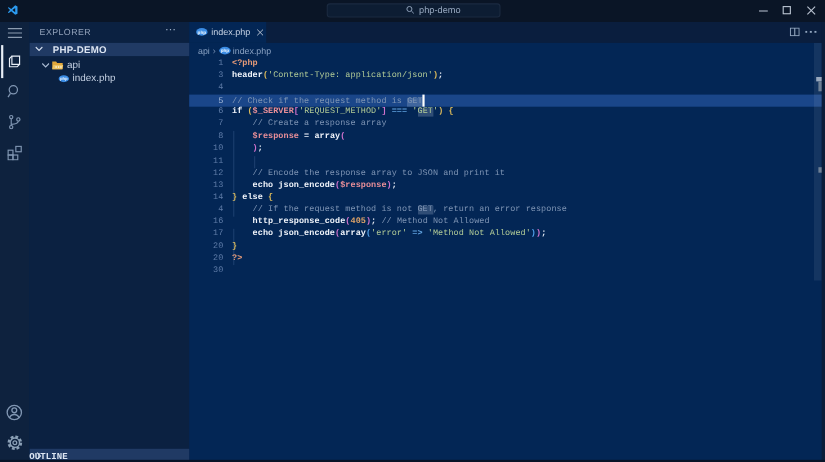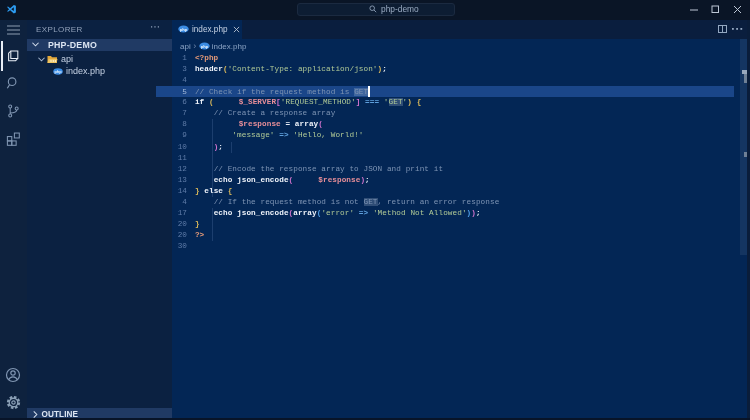--- a/index.html
+++ b/index.html
@@ -12,27 +12,27 @@
   
   #activitybar{left:0;top:19.5px;width:26.5px;height:400.5px;background:#0e223e;}
   .aicon{position:absolute;left:0;width:26.5px;height:26px;display:flex;align-items:center;justify-content:center;color:#8096b2;}
   
   #sidebar{left:26.5px;top:19.5px;width:145.5px;height:400.5px;background:#0b2141;}
   .secrow{position:absolute;left:26.5px;width:145.5px;background:#203a64;color:#dce5f2;font-weight:bold;}
   
   #tabstrip{left:172px;top:19.5px;width:578px;height:19.8px;background:#0a1e3e;}
   #tab{left:172px;top:19.5px;width:70px;height:19.8px;background:#032655;display:flex;align-items:center;}
   #breadcrumb{left:172px;top:39.3px;width:578px;height:13.6px;color:#8ba3c4;font-size:8px;display:flex;align-items:center;}
-  #code{left:156px;top:52.9px;width:578px;font-family:"Liberation Mono",monospace;font-size:7.7px;letter-spacing:0.07px;font-weight:700;color:#e9eef7;}
+  #code{left:172px;top:52.9px;width:578px;font-family:"Liberation Mono",monospace;font-size:7.7px;letter-spacing:0.07px;font-weight:700;color:#e9eef7;}
   .ln{height:11.08px;line-height:11.08px;white-space:pre;position:relative;}
   .num{display:inline-block;width:31px;padding-right:7.9px;text-align:right;color:#5f7ca8;font-weight:400;box-sizing:content-box;}
   .c{color:#7e94b4;font-weight:400;}
   .s{color:#b2cb97;font-weight:400;}
   .k{color:#f0f4fb;text-align:center;}
-  .v{color:#e98f99;margin-left:25px;}
+  .v{color:#e98f99;}
   .n{color:#e0a468;}
   .b1{color:#dcba5a;}
   .b2{color:#cf72cc;}
   .b3{color:#4f9fe8;}
   .op{color:#5fa0dd;}
   .ph{color:#e59a78;}
   .hl{background:#1a4689;}
   .box{background:rgba(190,205,225,0.24);}
   .guide{position:absolute;width:1px;background:rgba(120,150,200,0.22);}
 </style>
@@ -136,21 +136,21 @@
 <svg class="abs" style="left:53px;top:68px" width="10" height="7" viewBox="0 0 12 8">
     <ellipse cx="6" cy="4" rx="5.7" ry="3.8" fill="#3b8ce4"></ellipse>
     <text x="6" y="5.8" font-size="4.6" font-weight="bold" fill="#eaf3fc" text-anchor="middle" font-family="Liberation Sans">php</text>
   </svg>
 <div class="abs" style="left:66px;top:66.3px;color:#c6d2e4;font-size:9px;">index.php</div>
 
 <div class="secrow" style="top:407.5px;height:12.5px;font-size:8.8px;line-height:12.5px;">
   <svg style="position:absolute;left:6px;top:3.5px" width="5" height="7" viewBox="0 0 5 8">
       <path d="M0.5 0.5 L4 4 L0.5 7.5" fill="none" stroke="#d5dfee" stroke-width="1.2"></path>
     </svg>
-  <span style="margin-left:15px;letter-spacing:0.1px;font-size:8.2px;">OUTLINE</span>
+  <span style="letter-spacing:0.1px;font-size:8.2px;font-family:Liberation Mono, monospace;">OUTLINE</span>
 </div>
 
 <div id="tabstrip" class="abs"></div>
 <div id="tab" class="abs">
   <svg style="margin-left:6px;" width="11" height="8" viewBox="0 0 12 8">
       <ellipse cx="6" cy="4" rx="5.7" ry="3.8" fill="#3b8ce4"></ellipse>
       <text x="6" y="5.8" font-size="4.6" font-weight="bold" fill="#eaf3fc" text-anchor="middle" font-family="Liberation Sans">php</text>
     </svg>
   <span style="color:#c6d2e4;font-size:8.2px;margin-left:3px;">index.php</span>
   <svg style="margin-left:5px;" width="7" height="7" viewBox="0 0 8 8">
@@ -178,27 +178,27 @@
   </div>
 
 <div id="code" class="abs">
 <div class="ln"><span class="num">1</span><span class="ph">&lt;?php</span></div>
 <div class="ln"><span class="num">3</span><span class="k">header</span><span class="b1">(</span><span class="s">'Content-Type: application/json'</span><span class="b1">)</span>;</div>
 <div class="ln"><span class="num">4</span></div>
 <div class="ln hl"><span class="num" style="color:#a8bddb;">5</span><span class="c">// Check if the request method is <span class="box">GET</span></span><span class="cursor" style="display:inline-block;width:1.5px;height:10.6px;background:#fff;vertical-align:-2.6px;"></span></div>
 <div class="ln"><span class="num">6</span><span class="k">if</span> <span class="b1">(</span><span class="v">$_SERVER</span><span class="b2">[</span><span class="s">'REQUEST_METHOD'</span><span class="b2">]</span> <span class="op">===</span> <span class="s">'<span class="box">GET</span>'</span><span class="b1">)</span> <span class="b1">{</span></div>
 <div class="ln"><span class="num">7</span>    <span class="c">// Create a response array</span></div>
 <div class="ln"><span class="num">8</span>    <span class="v">$response</span> = <span class="k">array</span><span class="b2">(</span></div>
-<div class="ln"><span class="num">9</span>        <span class="s">'message'</span> <span class="op">=&gt;</span> <span class="s">'Hello, World!'</span></div>
 <div class="ln"><span class="num">10</span>    <span class="b2">)</span>;</div>
 <div class="ln"><span class="num">11</span></div>
 <div class="ln"><span class="num">12</span>    <span class="c">// Encode the response array to JSON and print it</span></div>
 <div class="ln"><span class="num">13</span>    <span class="k">echo</span> <span class="k">json_encode</span><span class="b2">(</span><span class="v">$response</span><span class="b2">)</span>;</div>
 <div class="ln"><span class="num">14</span><span class="b1">}</span> <span class="k">else</span> <span class="b1">{</span></div>
 <div class="ln"><span class="num">4</span>    <span class="c">// If the request method is not <span class="box">GET</span>, return an error response</span></div>
+<div class="ln"><span class="num">16</span>    <span class="k">http_response_code</span><span class="b2">(</span><span class="n">405</span><span class="b2">)</span>; <span class="c">// Method Not Allowed</span></div>
 <div class="ln"><span class="num">17</span>    <span class="k">echo</span> <span class="k">json_encode</span><span class="b2">(</span><span class="k">array</span><span class="b3">(</span><span class="s">'error'</span> <span class="op">=&gt;</span> <span class="s">'Method Not Allowed'</span><span class="b3">)</span><span class="b2">)</span>;</div>
 <div class="ln"><span class="num">20</span><span class="b1">}</span></div>
 <div class="ln"><span class="num">20</span><span class="ph">?&gt;</span></div>
 <div class="ln"><span class="num">30</span></div>
 </div>
 
 <div class="guide abs" style="left:212px;top:119.4px;height:77.6px;"></div>
 <div class="guide abs" style="left:230.5px;top:141.6px;height:11.1px;"></div>
 <div class="guide abs" style="left:212px;top:208.1px;height:33.2px;"></div>
 

